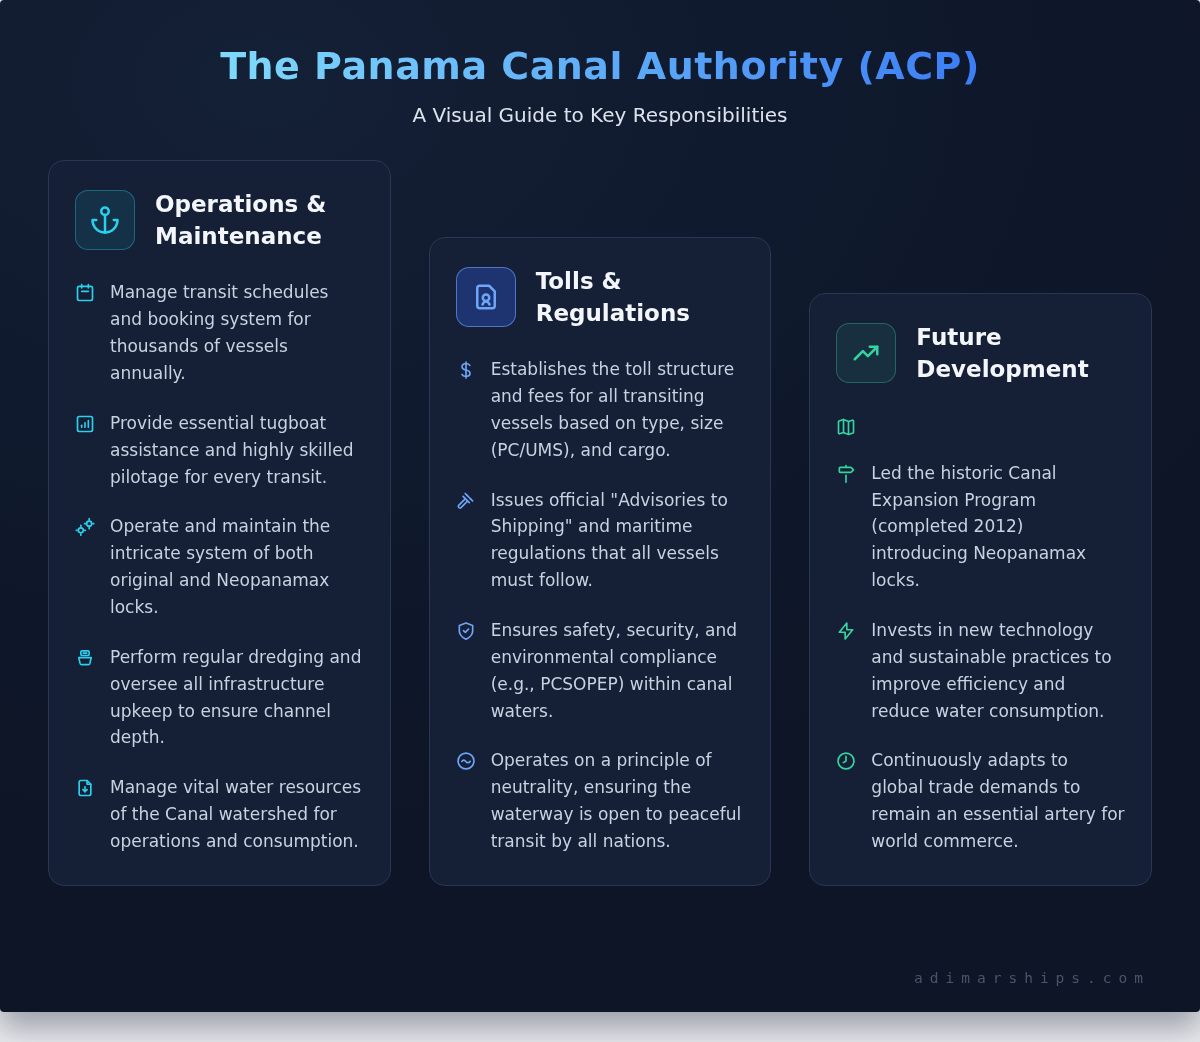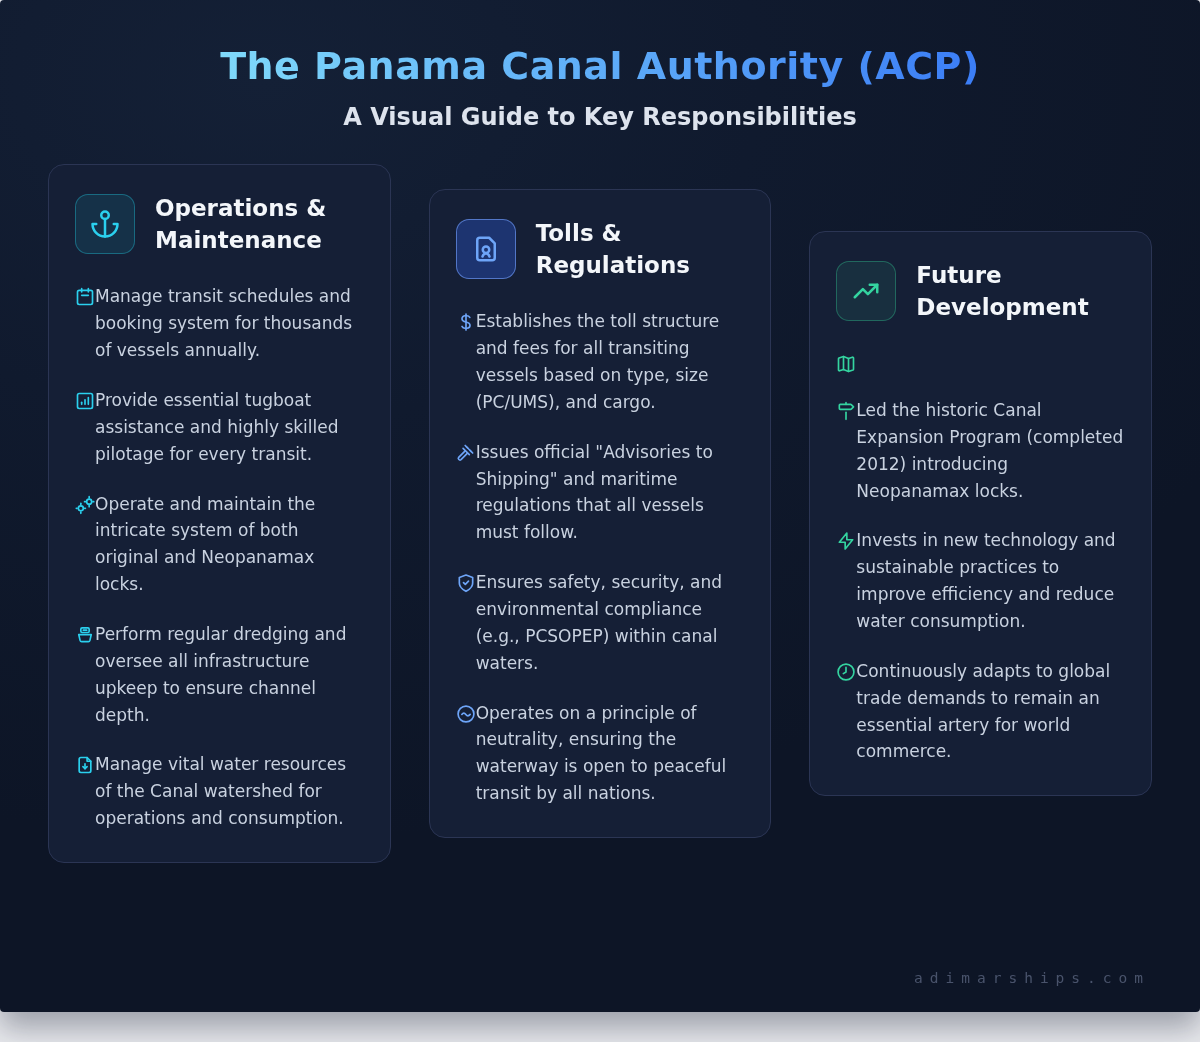--- a/index.html
+++ b/index.html
@@ -17,46 +17,46 @@
     box-shadow:0 16px 30px rgba(15,23,42,0.35);
     overflow:hidden;
   }
   .header { text-align:center; padding-top:44px; }
   .title {
     font-size:38px; font-weight:bold; letter-spacing:0.5px;
     background:linear-gradient(90deg, #7fd9fa 0%, #5ba8f8 55%, #3b7df6 100%);
     -webkit-background-clip:text; background-clip:text; color:transparent;
     display:inline-block;
   }
-  .subtitle { margin-top:15px; font-size:24px; color:#dde3ed;font-weight:bold; }
+  .subtitle { margin-top:15px; font-size:20px; color:#dde3ed; }
 
   .cards {
     display:flex; gap:38px; padding:0 48px; margin-top:33px;
-    align-items:center; box-sizing:border-box;
+    align-items:flex-end; box-sizing:border-box;
   }
   .card {
     flex:1 1 0; box-sizing:border-box;
     background:#151f36;
     border:1px solid #2b3554;
     border-radius:16px;
     padding:27px 26px 30px 26px;
     display:flex; flex-direction:column;
   }
   .card-head { display:flex; align-items:center; gap:20px; margin-bottom:27px; }
   .icon-box {
     width:58px; height:58px; border-radius:13px; flex:0 0 auto;
     display:flex; align-items:center; justify-content:center;
   }
   .icon-box.teal  { background:rgba(34,211,238,0.10); border:1px solid rgba(34,211,238,0.35); }
   .icon-box.blue  { background:#1d3470; border:1px solid rgba(110,154,246,0.65); }
   .icon-box.green { background:rgba(52,211,153,0.09); border:1px solid rgba(52,211,153,0.35); }
   .card-title { font-size:23px; font-weight:bold; color:#f3f6fa; line-height:1.4; }
 
   .items { display:flex; flex-direction:column; gap:23px; }
-  .item { display:flex; align-items:flex-start; }
+  .item { display:flex; gap:15px; align-items:flex-start; }
   .item-icon { flex:0 0 auto; width:20px; height:20px; margin-top:4px; }
   .item-text { font-size:17px; line-height:1.58; color:#c9d2e0; }
 
   svg.stroke { fill:none; stroke-linecap:round; stroke-linejoin:round; }
   .st-cyan  { stroke:#2bd0ee; }
   .st-blue  { stroke:#6ea5f8; }
   .st-green { stroke:#34d4a0; }
 
   .watermark {
     position:absolute; right:50px; bottom:26px;

